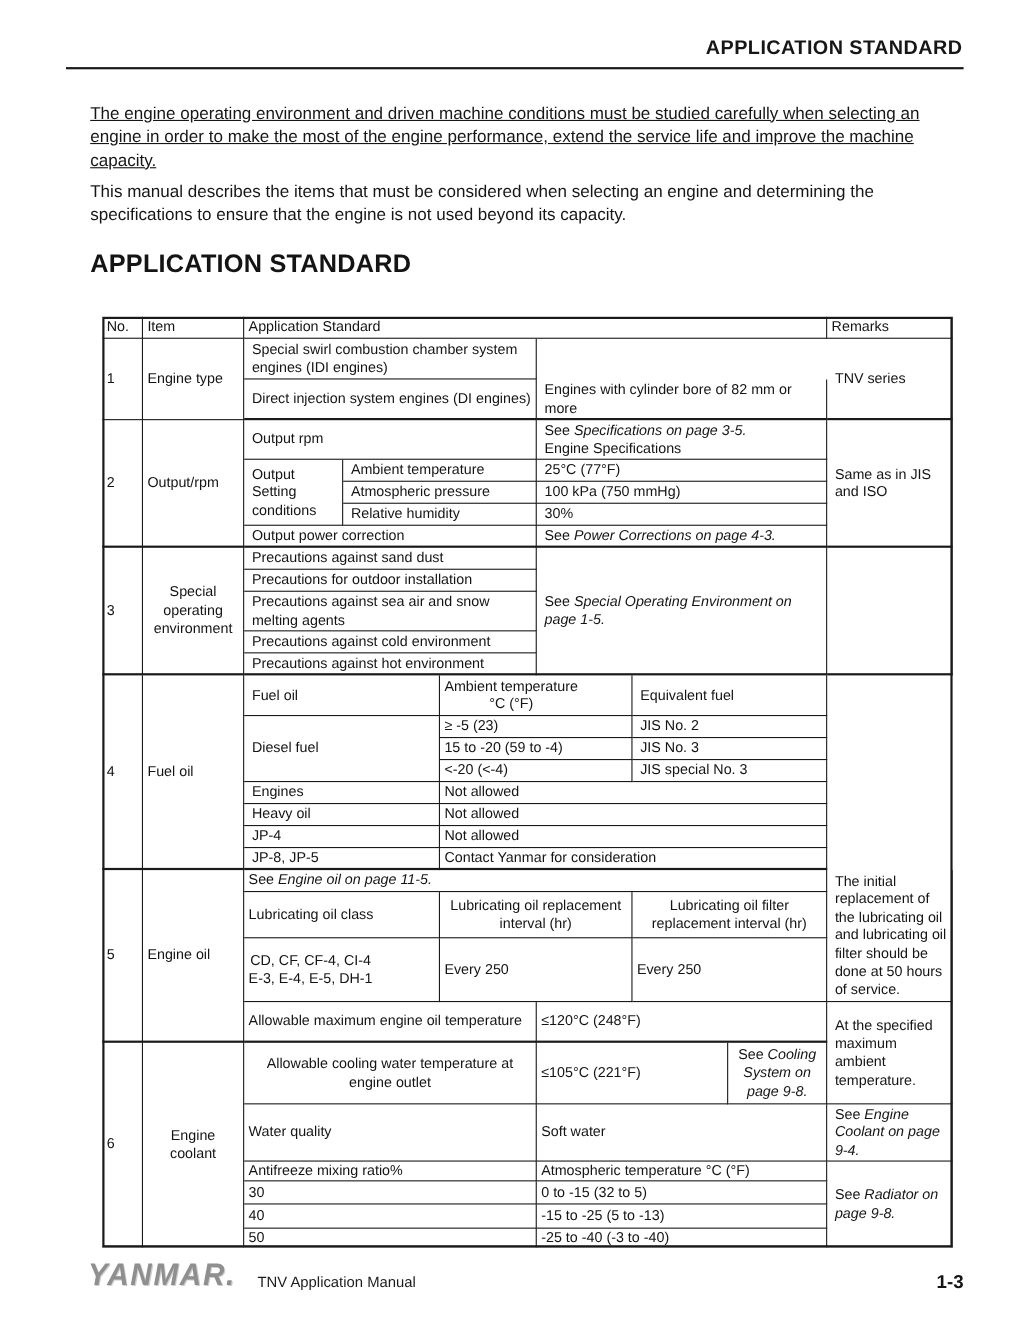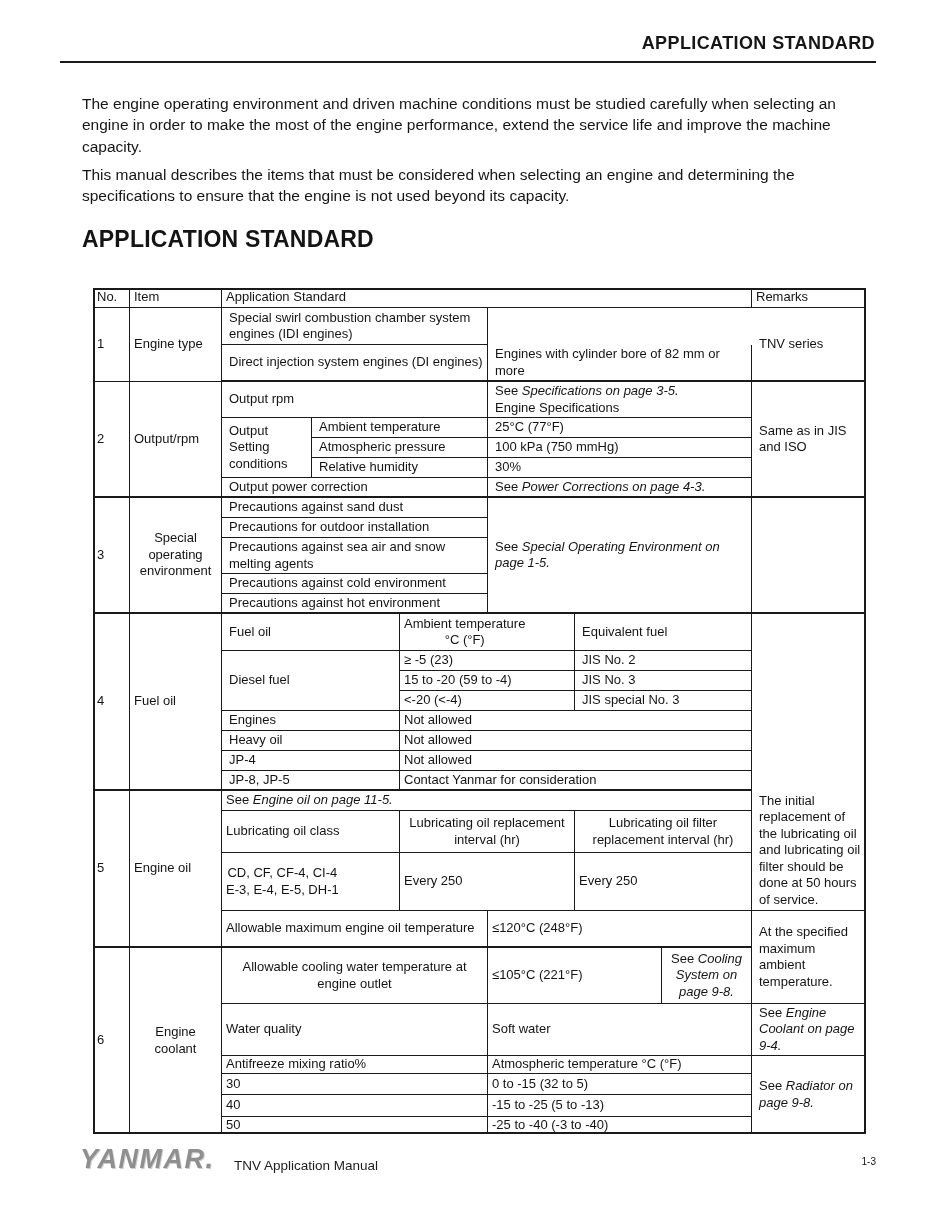--- a/index.html
+++ b/index.html
@@ -7,21 +7,21 @@
     position:relative;width:933px;height:1210px;background:#ffffff;
     font-family:"Liberation Sans","DejaVu Sans",sans-serif;color:#111;
     overflow:hidden;
   }
   .running-head{
     position:absolute;top:33px;right:58px;
     font-size:18px;font-weight:bold;letter-spacing:0.4px;color:#161616;
   }
   .head-rule{position:absolute;left:60px;right:57px;top:61px;border-top:2px solid #1a1a1a;}
   .intro-p{position:absolute;left:82px;width:794px;font-size:15.5px;line-height:21.5px;color:#161616;}
-  .p1{top:77px;}
+  .p1{top:77px;text-decoration:underline;}
   .p2{top:148px;}
   .section-title{
     position:absolute;left:82px;top:226px;
     font-size:23px;font-weight:bold;letter-spacing:0.2px;color:#141414;
   }
   .app-table{
     position:absolute;left:93px;top:288px;
     display:grid;
     grid-template-columns:37px 92px 90px 88px 88px 87px 87px 90px 114px;
     grid-template-rows:20px 37px 37px 36px 20px 20px 20px 20px 20px 20px 36px 20px 20px 37px 20px 20px 20px 20px 20px 20px 20px 20px 42px 58px 37px 56px 52px 18px 21px 22px 17px;
@@ -38,21 +38,21 @@
   .ac .ct{text-align:center;}
   .sb{border-bottom-width:2px;}
   .it{font-style:italic;}
   .frame{position:absolute;inset:0;border:2px solid #1a1a1a;pointer-events:none;}
   .footer-logo{
     position:absolute;left:80px;top:1144px;
     font-size:27px;font-weight:900;font-style:italic;letter-spacing:1.5px;
     color:#8f8f8f;text-shadow:1px 1px 0 #cfcfcf;transform:scaleY(1.05);
   }
   .footer-manual{position:absolute;left:234px;top:1158px;font-size:13.5px;color:#1c1c1c;text-align:right;}
-  .footer-page{position:absolute;right:57px;top:1156px;font-size:10px;font-weight:normal;color:#141414;}
+  .footer-page{position:absolute;right:57px;top:1156px;font-size:17px;font-weight:bold;color:#141414;}
 </style>
 </head>
 <body>
 
 <div class="page">
 
   <div class="running-head">APPLICATION STANDARD</div>
   <div class="head-rule"></div>
 
   <p class="intro-p p1">The engine operating environment and driven machine conditions must be studied carefully when selecting an engine in order to make the most of the engine performance, extend the service life and improve the machine capacity.</p>

